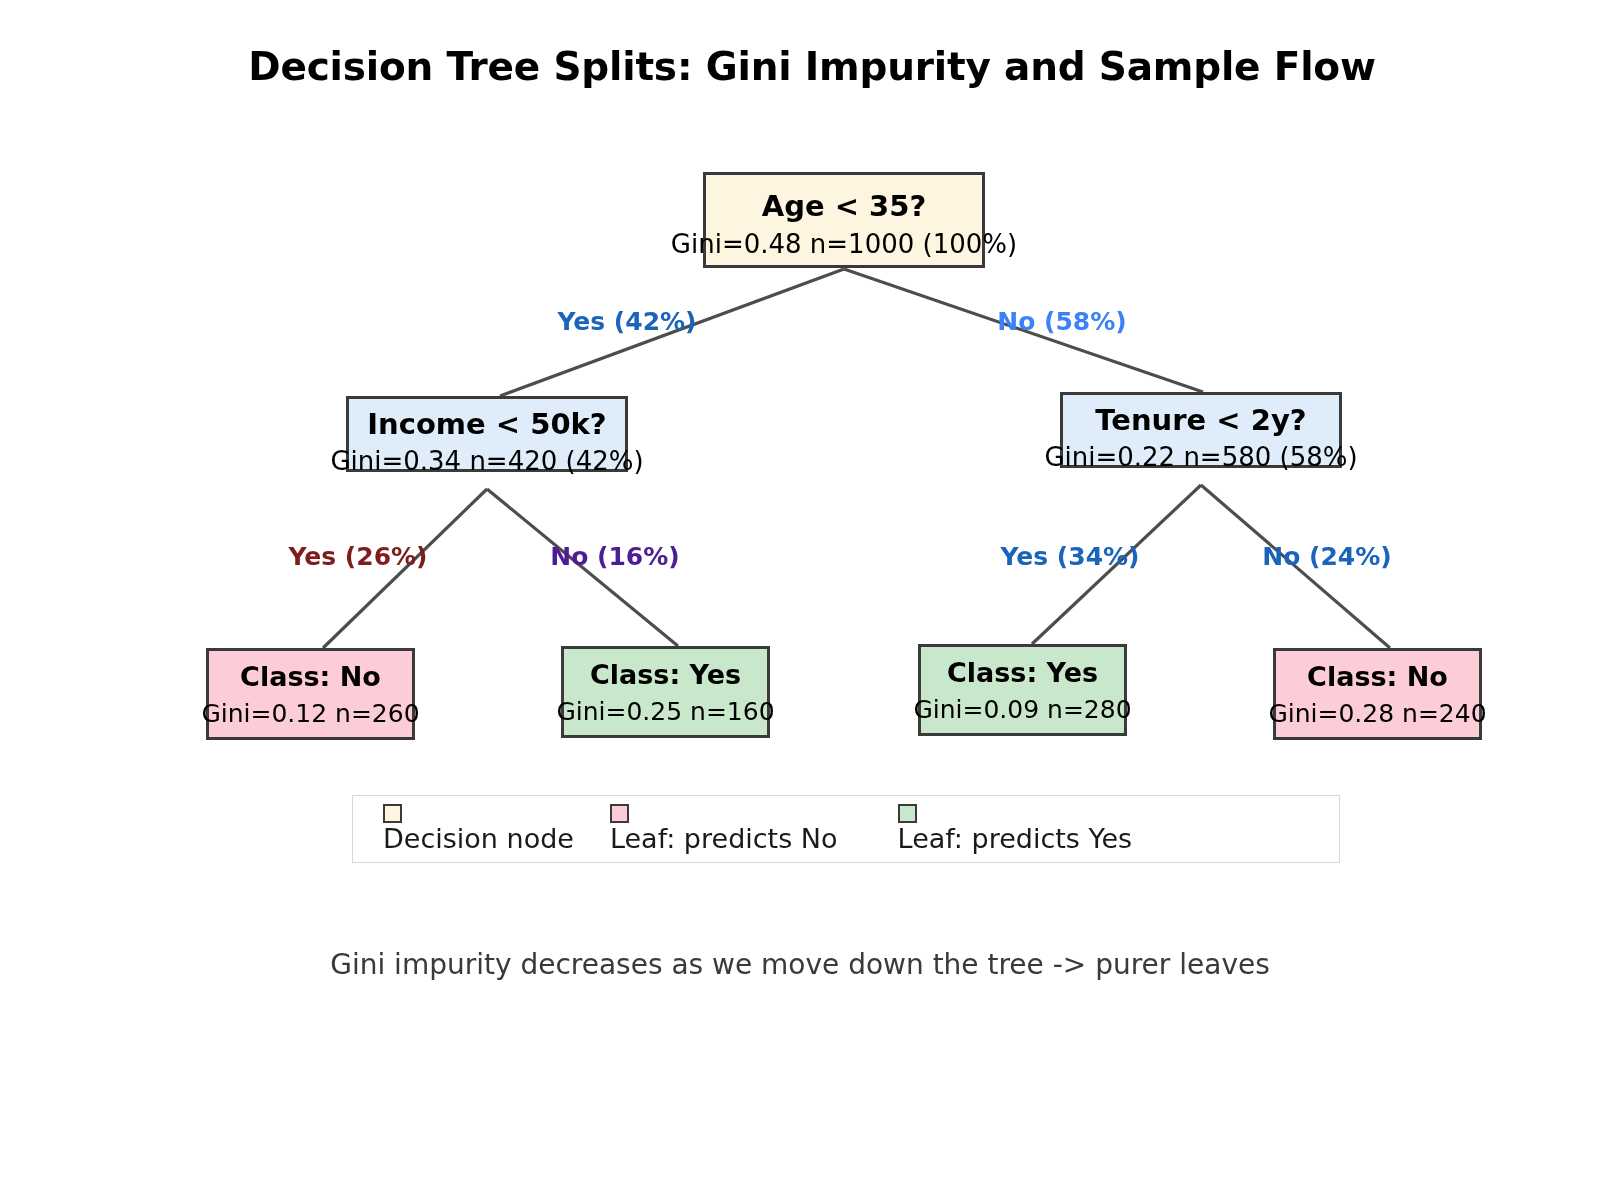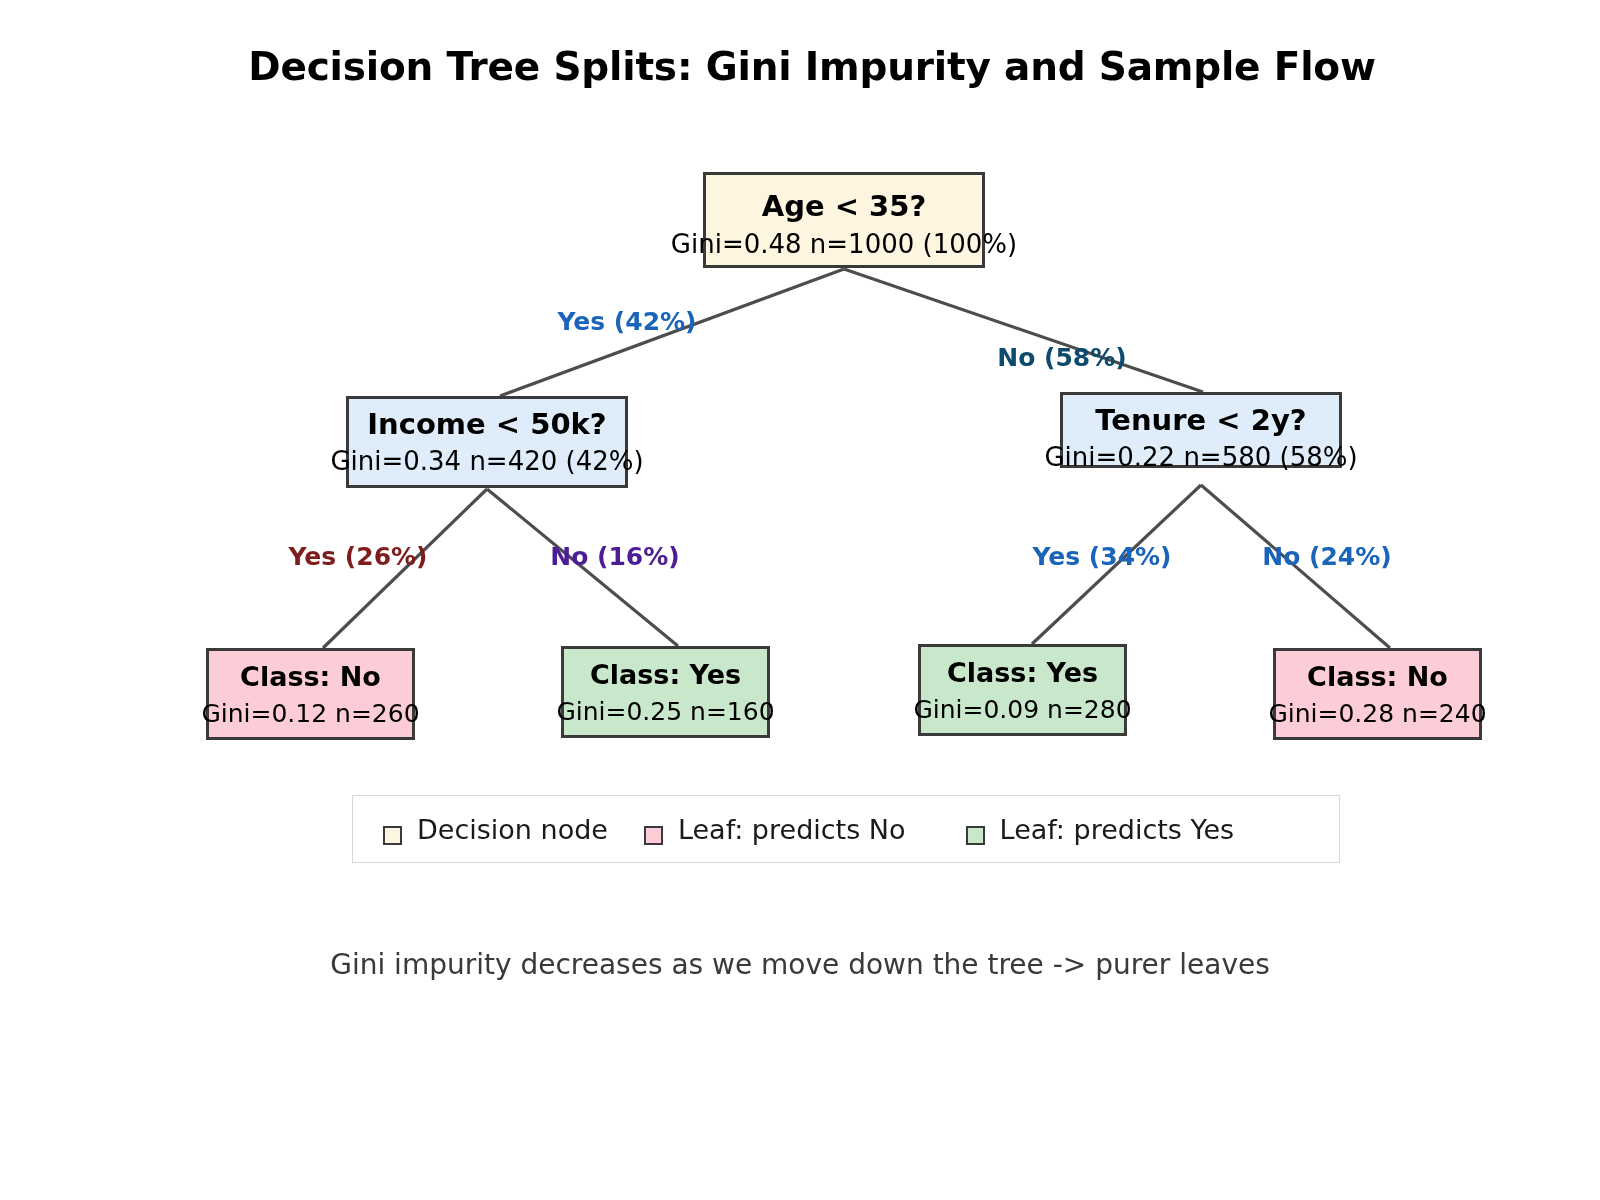--- a/index.html
+++ b/index.html
@@ -103,22 +103,23 @@
     width: 988px;
     height: 68px;
     box-sizing: border-box;
     border: 1.6px solid #d8d8d8;
     background: #ffffff;
     display: flex;
     align-items: center;
   }
   .legend-entry {
     display: flex;
-    align-items: flex-end;
-    white-space: nowrap;
+    align-items: flex-start;
+    white-space: nowrap;
+    flex-direction: column;
   }
   .legend-swatch {
     width: 19px;
     height: 19px;
     box-sizing: border-box;
     border: 2px solid #3a3a3a;
     margin-right: 15px;
     flex: none;
   }
   .legend-text {
@@ -157,21 +158,21 @@
       <line x1="487" y1="489" x2="678" y2="646" class="link-line"></line>
       <line x1="1201" y1="485" x2="1032" y2="644" class="link-line"></line>
       <line x1="1201" y1="485" x2="1390" y2="648" class="link-line"></line>
     </svg>
 
   <div id="nodes-layer">
       <div class="node root" style="left: 703px; top: 172px; width: 282px; height: 96px; background: rgb(253, 245, 224);">
         <div class="node-title">Age &lt; 35?</div>
         <div class="node-sub">Gini=0.48  n=1000 (100%)</div>
       </div>
-      <div class="node decision" style="left: 346px; top: 396px; width: 282px; height: 92px; background: rgb(222, 237, 249);">
+      <div class="node decision" style="left: 346px; top: 396px; width: 282px; height: 76px; background: rgb(222, 237, 249);">
         <div class="node-title">Income &lt; 50k?</div>
         <div class="node-sub">Gini=0.34  n=420 (42%)</div>
       </div>
       <div class="node decision" style="left: 1060px; top: 392px; width: 282px; height: 76px; background: rgb(222, 237, 249);">
         <div class="node-title">Tenure &lt; 2y?</div>
         <div class="node-sub">Gini=0.22  n=580 (58%)</div>
       </div>
       <div class="node leaf" style="left: 206px; top: 648px; width: 209px; height: 92px; background: rgb(252, 204, 215);">
         <div class="node-title">Class: No</div>
         <div class="node-sub">Gini=0.12  n=260</div>
@@ -184,24 +185,24 @@
         <div class="node-title">Class: Yes</div>
         <div class="node-sub">Gini=0.09  n=280</div>
       </div>
       <div class="node leaf" style="left: 1273px; top: 648px; width: 209px; height: 92px; background: rgb(252, 204, 215);">
         <div class="node-title">Class: No</div>
         <div class="node-sub">Gini=0.28  n=240</div>
       </div>
     </div>
   <div id="edge-labels-layer">
       <div class="edge-label" style="left: 627px; top: 321px; color: rgb(26, 100, 186);">Yes (42%)</div>
-      <div class="edge-label" style="left: 1062px; top: 321px; color: #0c4a6e; margin-top: 36px;">No (58%)</div>
+      <div class="edge-label" style="left: 1062px; top: 321px; color: #3b82f6;">No (58%)</div>
       <div class="edge-label" style="left: 358px; top: 556px; color: #7f1d1d;">Yes (26%)</div>
       <div class="edge-label" style="left: 615px; top: 556px; color: #4c1d95;">No (16%)</div>
-      <div class="edge-label" style="left: 1070px; top: 556px; color: rgb(26, 100, 186); margin-left: 32px;">Yes (34%)</div>
+      <div class="edge-label" style="left: 1070px; top: 556px; color: rgb(26, 100, 186);">Yes (34%)</div>
       <div class="edge-label" style="left: 1327px; top: 556px; color: rgb(26, 100, 186);">No (24%)</div>
     </div>
 
   <div id="legend">
       <div class="legend-entry" id="legend-e0">
         <span class="legend-swatch" style="background: rgb(253, 245, 224);"></span>
         <span class="legend-text">Decision node</span>
       </div>
       <div class="legend-entry" id="legend-e2">
         <span class="legend-swatch" style="background: rgb(252, 204, 215);"></span>

